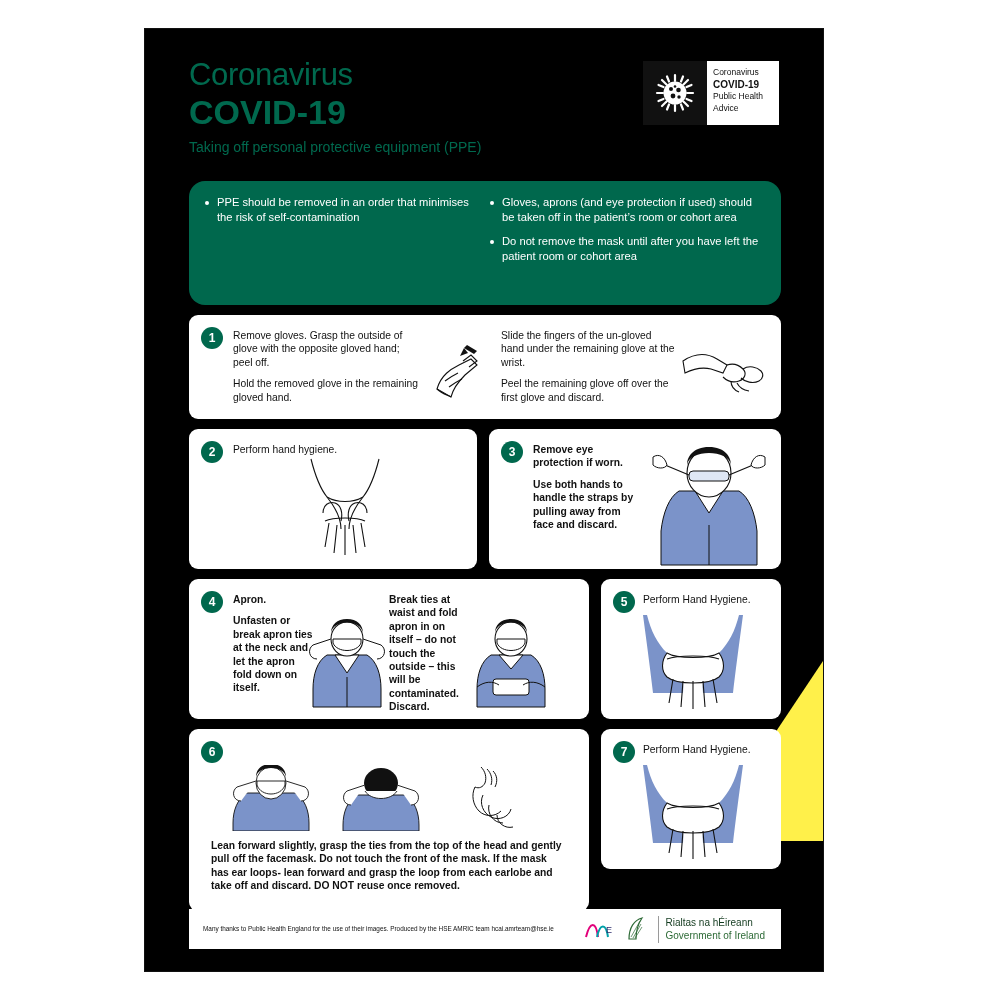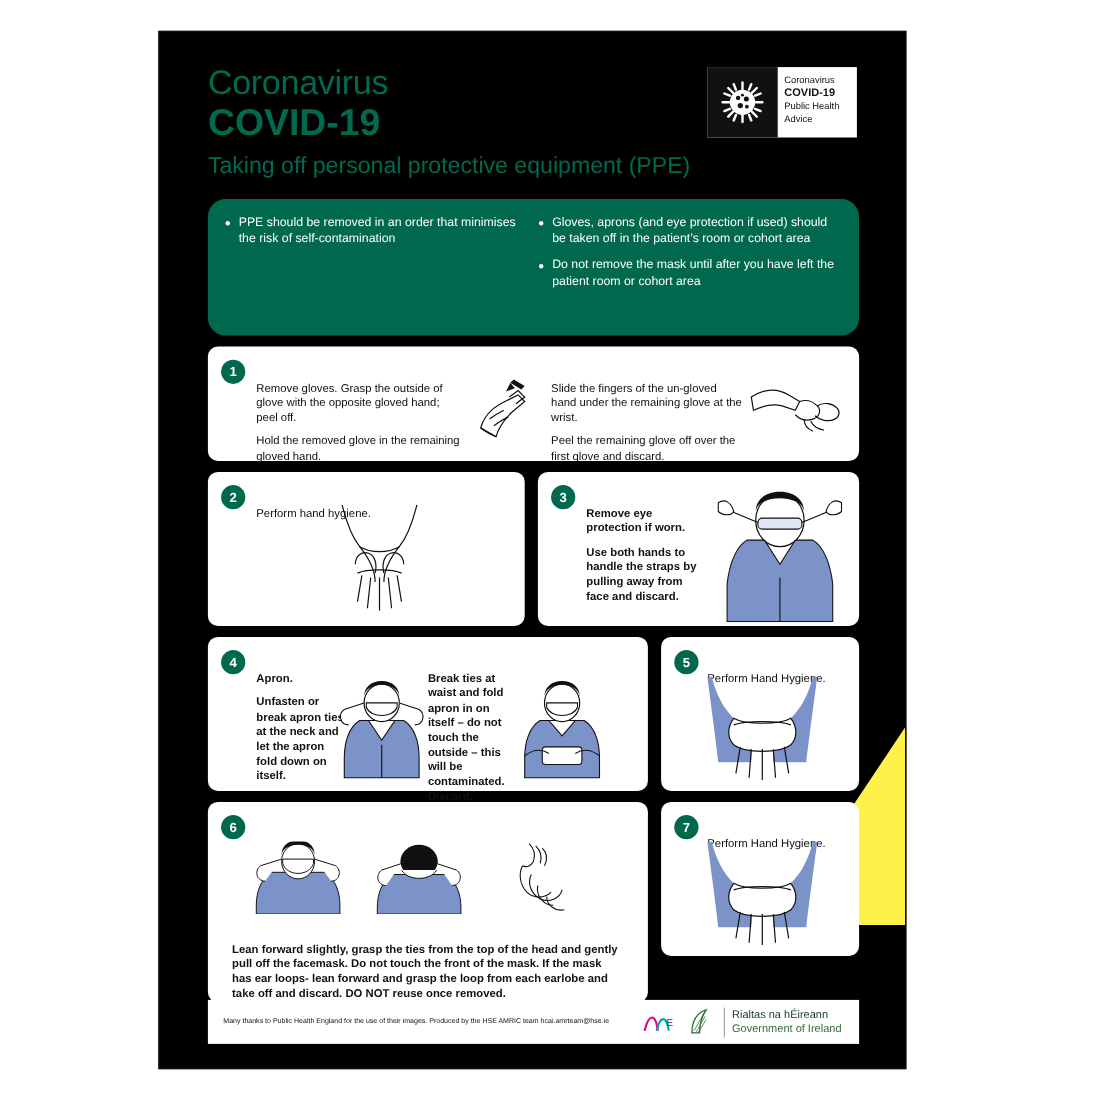--- a/index.html
+++ b/index.html
@@ -51,21 +51,21 @@
   }
   .h-covid {
     color: #00694e;
     font-size: 34px;
     font-weight: bold;
     line-height: 1.15;
     margin-top: 1px;
   }
   .h-sub {
     color: #00694e;
-    font-size: 21px;
+    font-size: 14px;
     margin-top: 7px;
     line-height: 1.15;
   }
   .logo-box {
     position: absolute;
     right: 44px;
     top: 32px;
     width: 136px;
     height: 64px;
     background: #ffffff;
@@ -131,21 +131,20 @@
     color: #ffffff;
     font-size: 12px;
     font-weight: bold;
     display: flex; align-items: center; justify-content: center;
     left: 12px; top: 12px;
   }
   .txt {
     color: #111111;
     font-size: 10.3px;
     line-height: 1.30;
-    margin-top: 18px;
   }
   .txt.b { font-weight: bold; }
   .txt p { margin: 0 0 8px 0; }
 
   
   #card1 { left: 44px; top: 286px; width: 592px; height: 104px; }
   #c1-colA { position: absolute; left: 44px; top: 14px; width: 185px; }
   #c1-colB { position: absolute; left: 312px; top: 14px; width: 175px; }
   #c1-img1 { position: absolute; left: 232px; top: 16px; width: 74px; height: 74px; }
   #c1-img2 { position: absolute; left: 492px; top: 24px; width: 90px; height: 62px; }

